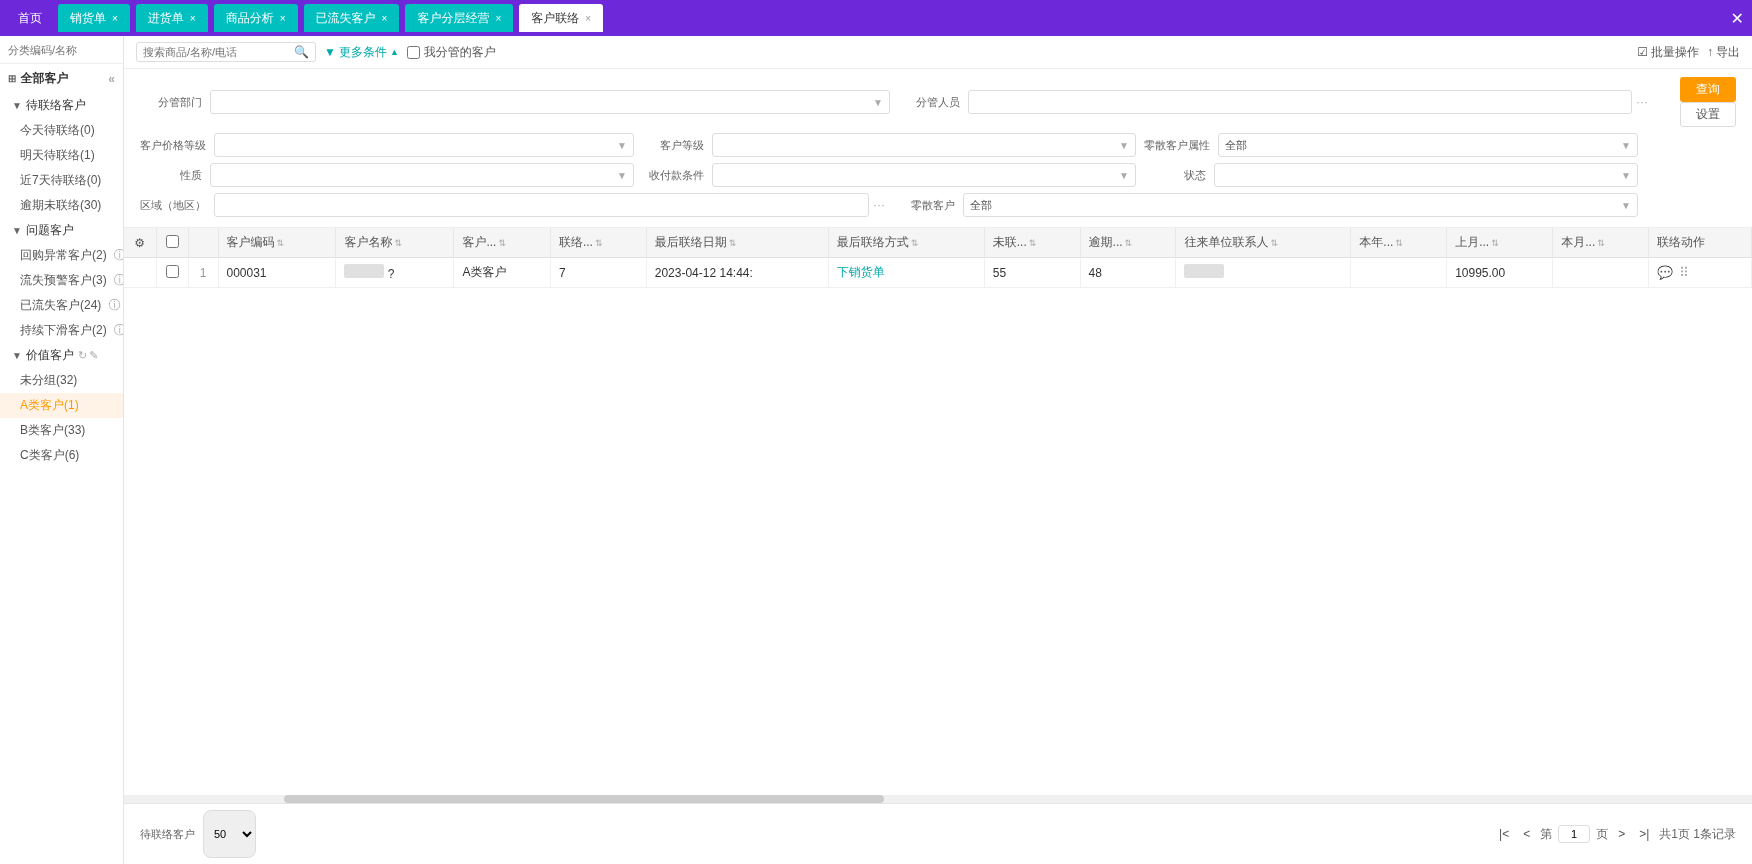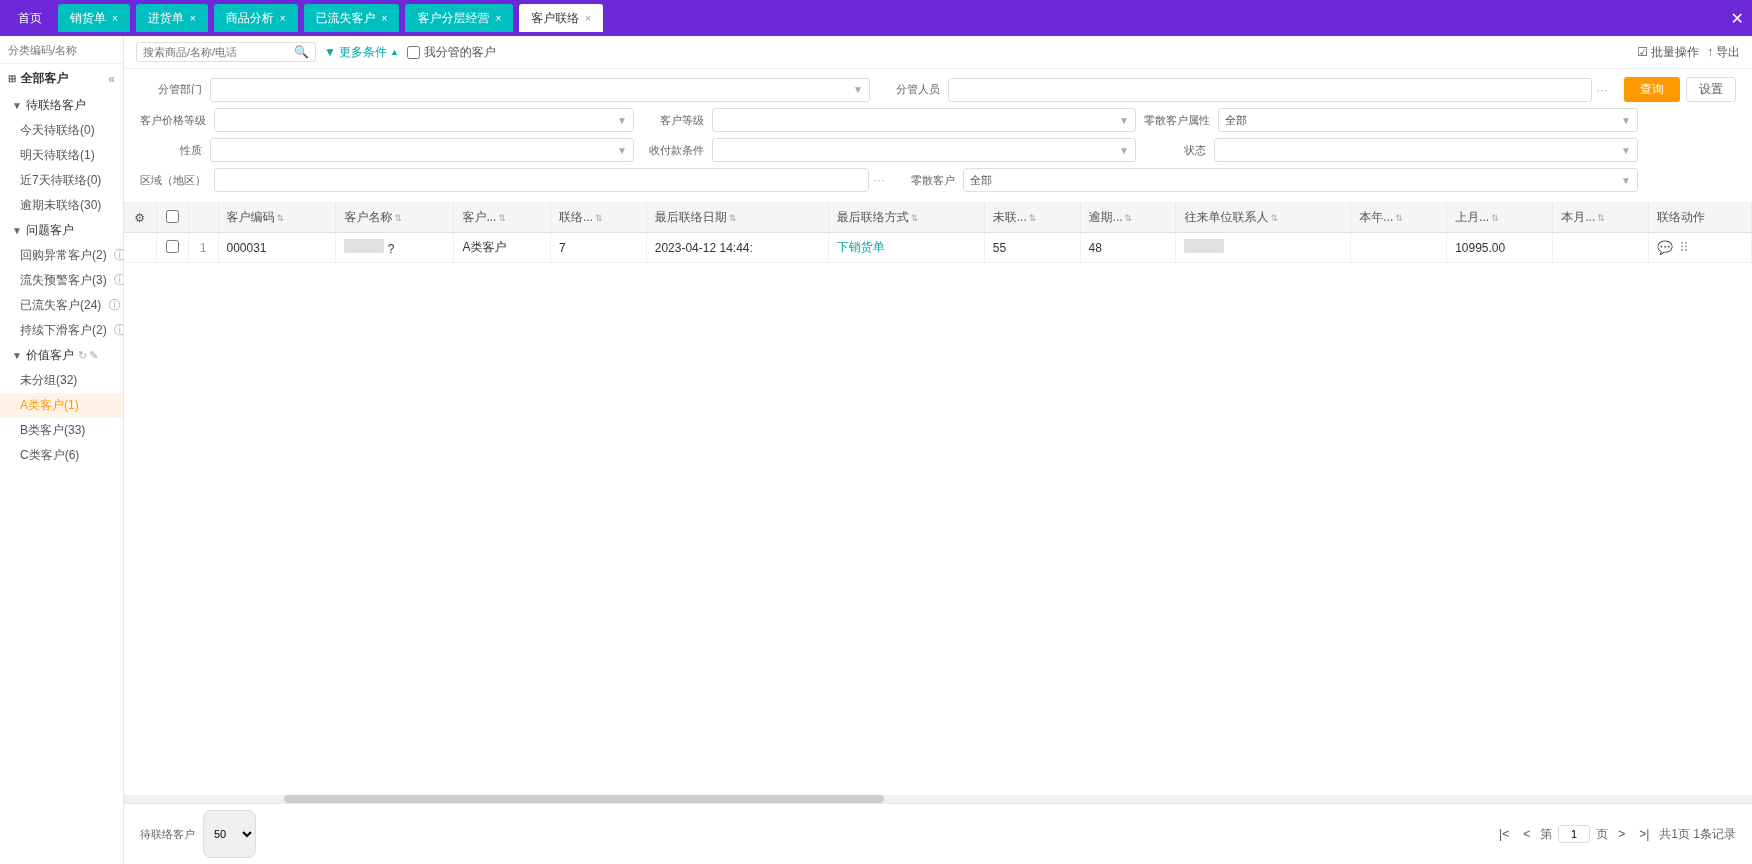--- a/index.html
+++ b/index.html
@@ -247,23 +247,23 @@
       cursor: pointer;
       justify-content: space-between;
     }
     .filter-select .chevron { color: #aaa; font-size: 10px; }
     .filter-select-text { color: #555; font-size: 11px; }
     .filter-dots { color: #aaa; cursor: pointer; font-size: 12px; }
 
     
     .filter-actions {
       display: flex;
-      flex-direction: row;
-      gap: 6px;
-      margin-left: 8px;
+      flex-direction: column;
+      gap: 0;
+      margin-left: 24px;
     }
     .btn-query {
       background: #f90;
       color: #fff;
       border: none;
       border-radius: 3px;
       padding: 4px 16px;
       font-size: 12px;
       cursor: pointer;
       white-space: nowrap;

